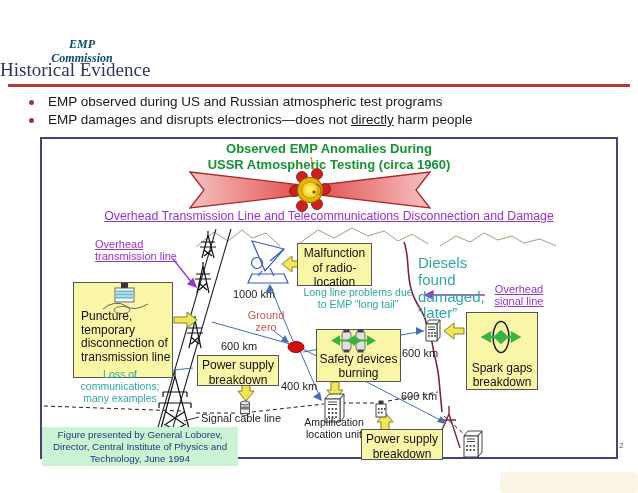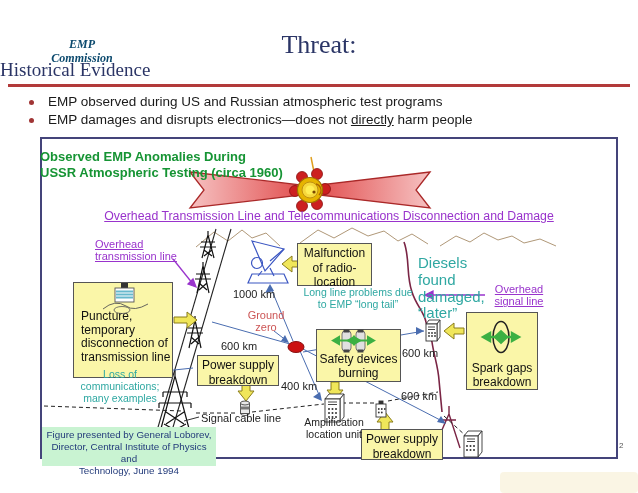--- a/index.html
+++ b/index.html
@@ -20,34 +20,33 @@
   #svgA{position:absolute;left:0;top:0;z-index:1;pointer-events:none;}
   #svgB{position:absolute;left:0;top:0;z-index:3;pointer-events:none;}
 </style>
 </head>
 <body>
 
 <div id="page">
 
   <div class="lbl serif" style="left:30px;top:38px;width:104px;text-align:center;font-weight:bold;font-style:italic;font-size:12px;color:#0c4a6e;line-height:1.15;">EMP
 Commission</div>
-  <div class="lbl serif" style="left:0;top:30px;width:638px;text-align:center;font-size:26px;color:var(--navy);">Threat:</div>
   <div class="lbl serif" style="left:0;top:59px;width:638px;text-align:left;font-size:19px;color:var(--navy);">Historical Evidence</div>
   <div class="abs" style="left:8px;top:84px;width:622px;height:3px;background:var(--red-rule);"></div>
 
   <div class="abs" style="left:29px;top:100px;width:5px;height:5px;border-radius:50%;background:#a03535;"></div>
   <div class="lbl" style="left:48px;top:94px;width:575px;font-size:13.5px;color:var(--ink);">EMP observed during US and Russian atmospheric test programs</div>
   <div class="abs" style="left:29px;top:118px;width:5px;height:5px;border-radius:50%;background:#a03535;"></div>
   <div class="lbl" style="left:48px;top:112px;width:575px;font-size:13.5px;color:var(--ink);white-space:normal;">
     <span>EMP damages and disrupts electronics—does not </span><span style="text-decoration:underline;">directly</span><span> harm people</span>
   </div>
 
   <div class="abs" style="left:40px;top:137px;width:578px;height:322px;border:2px solid #44447a;box-sizing:border-box;background:#fff;"></div>
 
-  <div class="lbl" style="left:40px;top:141px;width:578px;text-align:left;font-weight:bold;font-size:13px;color:var(--greenT);line-height:1.2;margin-top:8px;">Observed EMP Anomalies During
+  <div class="lbl" style="left:40px;top:141px;width:578px;text-align:center;font-weight:bold;font-size:13px;color:var(--greenT);line-height:1.2;">Observed EMP Anomalies During
 USSR Atmospheric Testing (circa 1960)</div>
 
   <div class="lbl" style="left:40px;top:210px;width:578px;text-align:center;font-size:12.3px;color:var(--purple);text-decoration:underline;">Overhead Transmission Line and Telecommunications Disconnection and Damage</div>
 
   <svg id="svgA" width="638" height="493" viewBox="0 0 638 493">
     <defs>
       <linearGradient id="bowL" x1="0" y1="0" x2="1" y2="0">
         <stop offset="0" stop-color="#f6c2c2"></stop>
           <stop offset="1" stop-color="#e04848"></stop>
       </linearGradient>
@@ -259,21 +258,21 @@
 
   <div class="lbl" style="left:76px;top:369px;width:88px;text-align:center;font-size:10.5px;color:var(--teal);">Loss of
 communications;
 many examples</div>
 
   <div class="lbl" style="left:201px;top:412px;font-size:11px;color:#222;">Signal cable line</div>
 
   <div class="lbl" style="left:300px;top:417px;width:68px;text-align:center;font-size:10.5px;color:#222;">Amplification
 location unit</div>
 
-  <div class="lbl" style="left:42px;top:427px;width:174px;height:37px;background:#c9f3d2;color:#223a7a;
+  <div class="lbl" style="left:42px;top:427px;width:196px;height:37px;background:#c9f3d2;color:#223a7a;
               font-size:9.8px;text-align:center;line-height:1.22;padding-top:2px;">Figure presented by General Loborev,
 Director, Central Institute of Physics and
 Technology, June 1994</div>
 
   <div class="lbl" style="left:619px;top:442px;font-size:8px;color:#555;">2</div>
 
   <div class="abs" style="left:500px;top:472px;width:138px;height:21px;background:#f3e9c4;opacity:.45;border-radius:4px;z-index:0;"></div>
 
   <svg id="svgB" width="638" height="493" viewBox="0 0 638 493">
 

